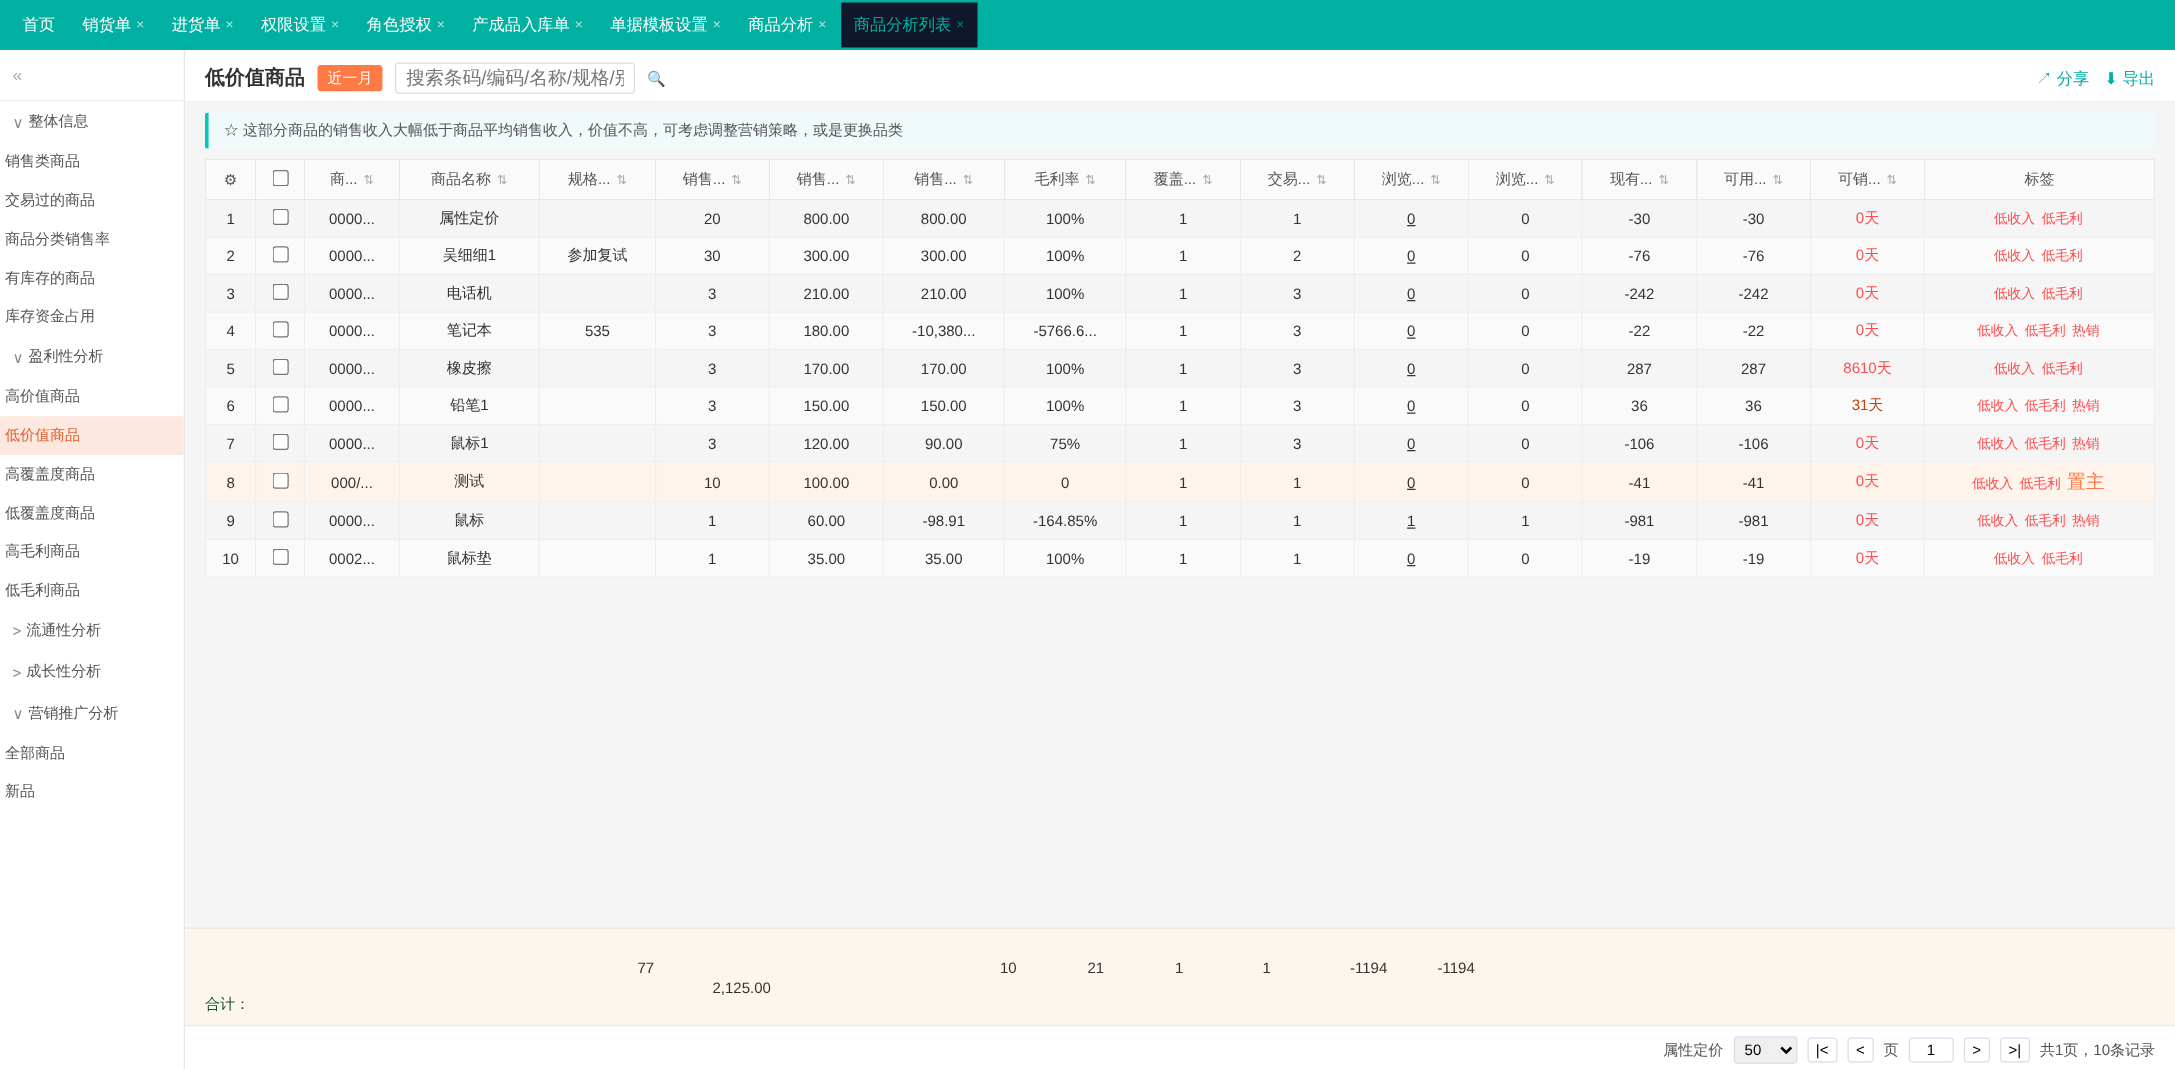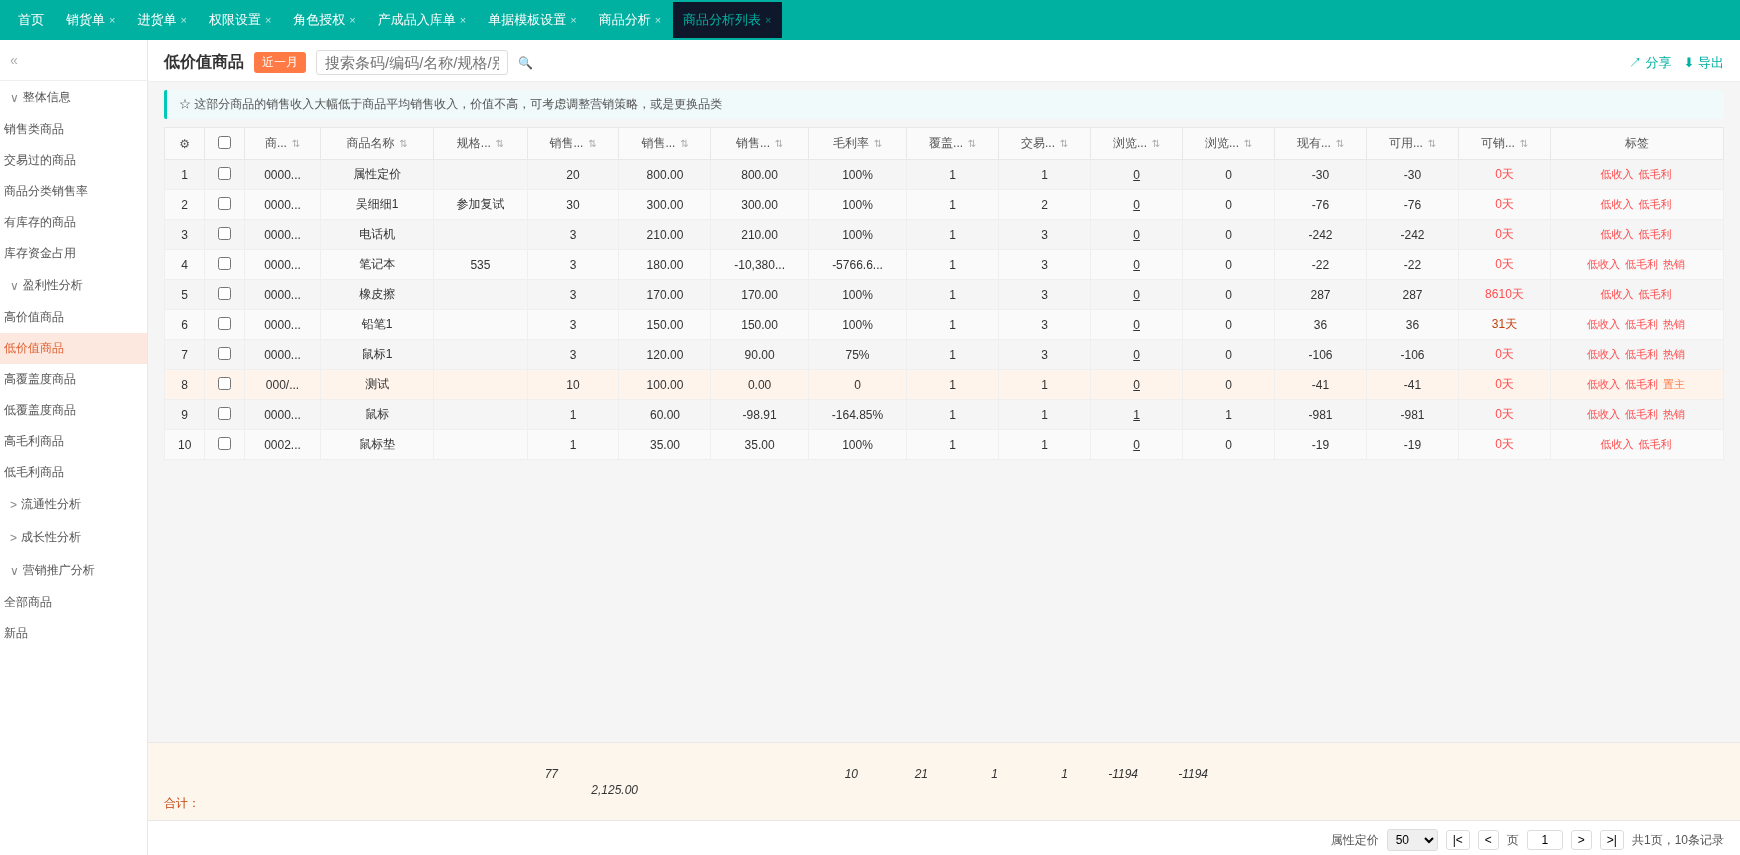--- a/index.html
+++ b/index.html
@@ -153,47 +153,46 @@
     th .sort-icon { color: #aaa; margin-left: 2px; font-size: 10px; }
     td {
       padding: 6px 6px;
       border: 1px solid #efefef;
       text-align: center;
       white-space: nowrap;
     }
     tr:nth-child(even) td { background: #fafafa; }
     tr.highlight td { background: #fff4ec; }
     .tag-red { color: #ff4d4f; font-size: 11px; margin-right: 2px; }
-    .tag-orange { color: #ff7a45; font-size: 11px; margin-right: 2px; }
+    .tag-orange { color: #ff7a45; font-size: 15px; margin-right: 2px; }
     .underline { text-decoration: underline; cursor: pointer; }
     input[type="checkbox"] { cursor: pointer; }
 
     
     .table-footer {
       background: #fdf6ec;
       border-top: 1px solid #e8e8e8;
       padding: 8px 16px;
       display: flex;
       align-items: center;
       font-size: 12px;
     }
     .table-footer .total-label {
-      color: #c2410c;
+      color: #14532d;
       margin-right: 20px;
       margin-top: 44px;
     }
     .footer-values {
       display: flex;
       gap: 0;
       flex: 1;
     }
     .footer-cell {
-      text-align: right;
+      text-align: left;
       padding: 0 6px;
-      font-style: italic;
     }
 
     
     .pagination {
       background: #fff;
       border-top: 1px solid #e8e8e8;
       padding: 8px 16px;
       display: flex;
       align-items: center;
       justify-content: flex-end;

